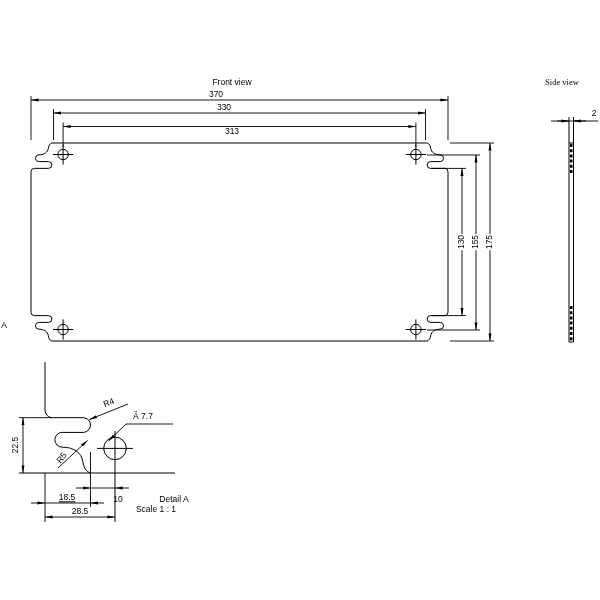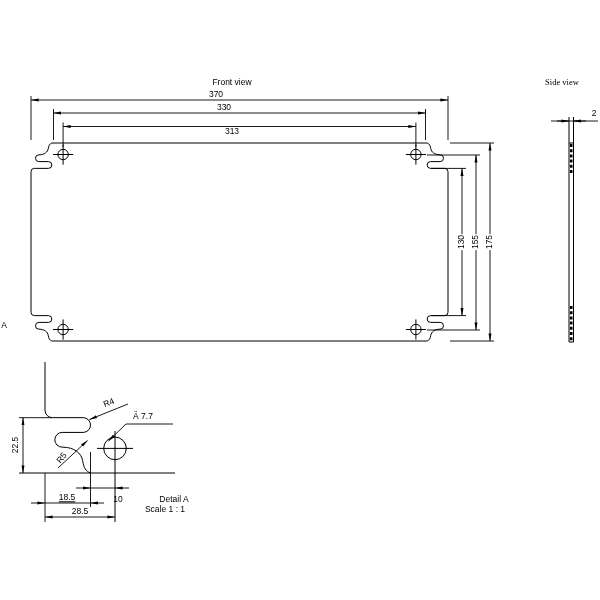--- a/index.html
+++ b/index.html
@@ -146,15 +146,15 @@
 <div class="lbl" style="left:4px;top:326px;">A</div>
 
 <div class="lbl" style="left:109px;top:403px;transform:translate(-50%,-50%) rotate(-22deg);">R4</div>
 <div class="lbl" style="left:62px;top:458px;transform:translate(-50%,-50%) rotate(-52deg);">R5</div>
 <div class="lbl" style="left:143px;top:417px;">Ä  7.7</div>
 <div class="lbl rot90" style="left:16px;top:445px;">22.5</div>
 <div class="lbl" style="left:102px;top:500px;margin-left:16px;">10</div>
 <div class="lbl" style="left:67px;top:497.5px;text-decoration:underline;">18.5</div>
 <div class="lbl" style="left:80px;top:511.5px;">28.5</div>
 <div class="lbl capt" style="left:174px;top:500px;">Detail A</div>
-<div class="lbl capt" style="left:165px;top:510px;text-align:right;">Scale 1 : 1</div>
+<div class="lbl capt" style="left:156px;top:510px;text-align:right;">Scale 1 : 1</div>
 
 </div>
 
 </body></html>

